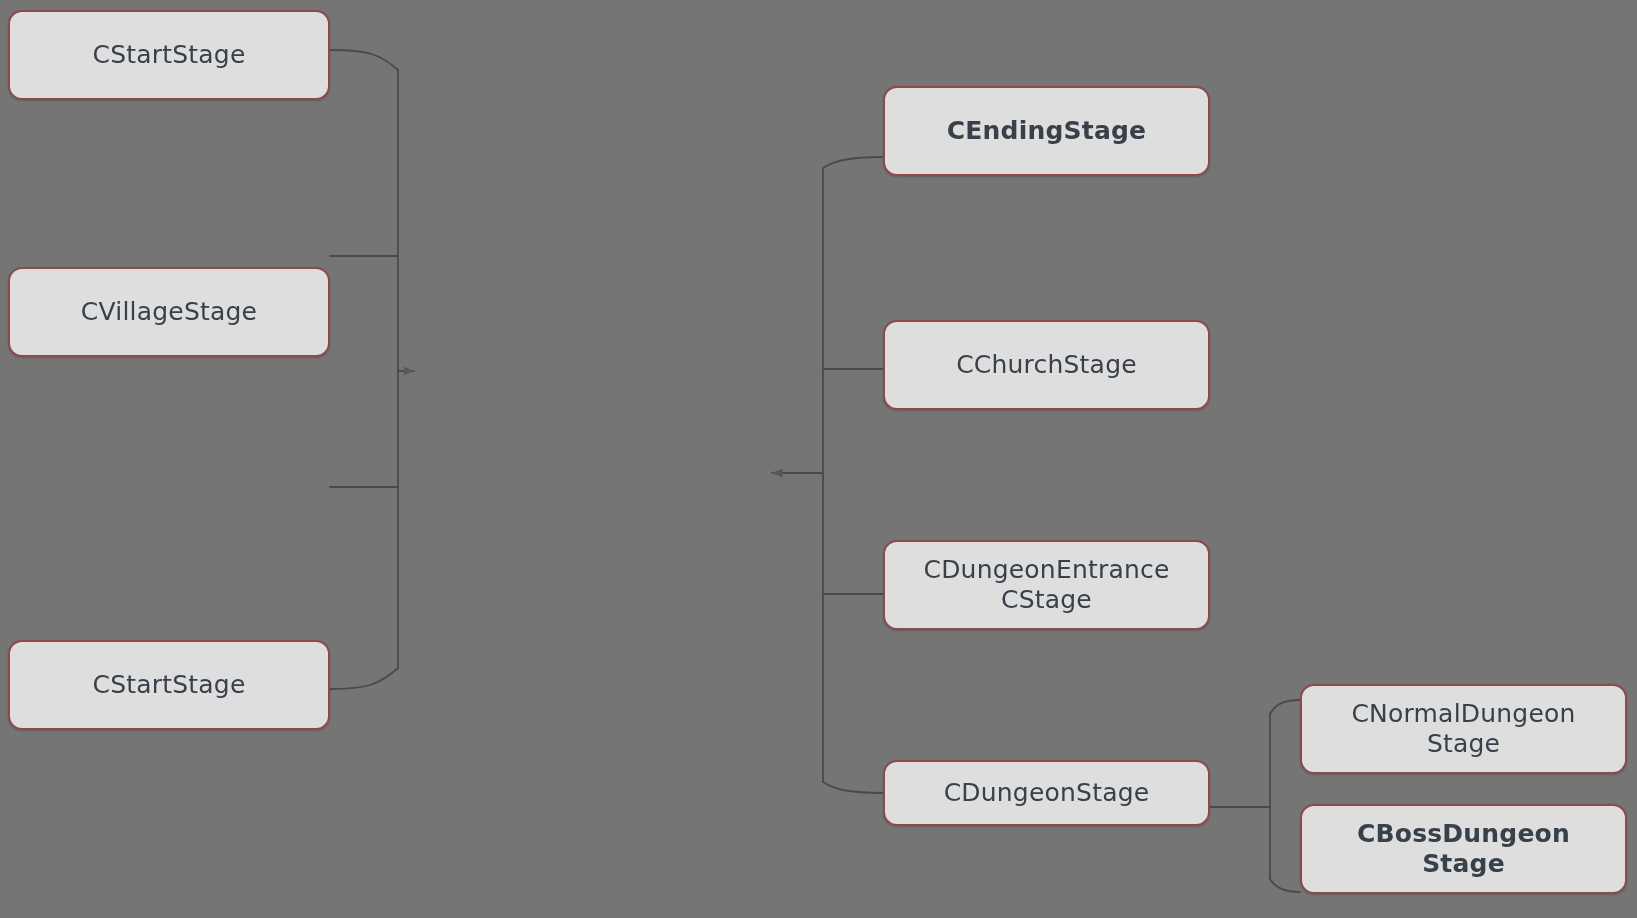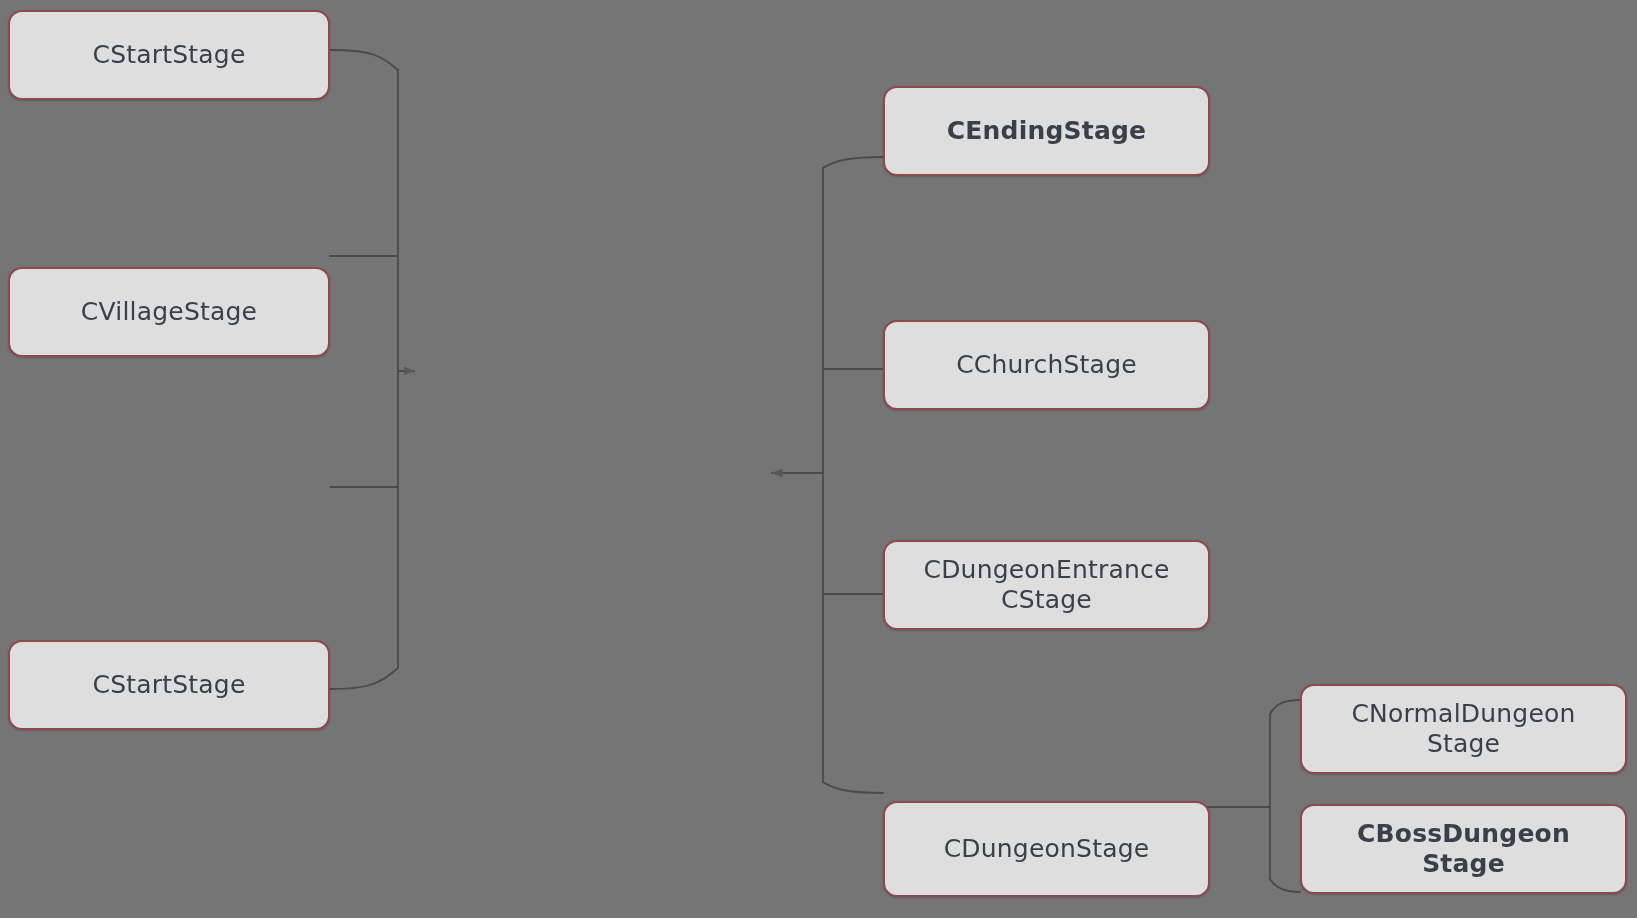--- a/index.html
+++ b/index.html
@@ -121,21 +121,21 @@
 
   <div class="node" style="left:883px; top:320px; width:327px; height:90px;">
     <span class="node-label">CChurchStage</span>
   </div>
 
   <div class="node" style="left:883px; top:540px; width:327px; height:90px;">
     <span class="node-label">CDungeonEntrance
 CStage</span>
   </div>
 
-  <div class="node" style="left:883px; top:801px; width:327px; height:96px;">
+  <div class="node" style="left:883px; top:760px; width:327px; height:66px;">
     <span class="node-label">CDungeonStage</span>
   </div>
 
   <div class="node" style="left:1300px; top:684px; width:327px; height:90px;">
     <span class="node-label">CNormalDungeon
 Stage</span>
   </div>
 
   <div class="node" style="left:1300px; top:804px; width:327px; height:90px;font-weight:bold;">
     <span class="node-label">CBossDungeon

